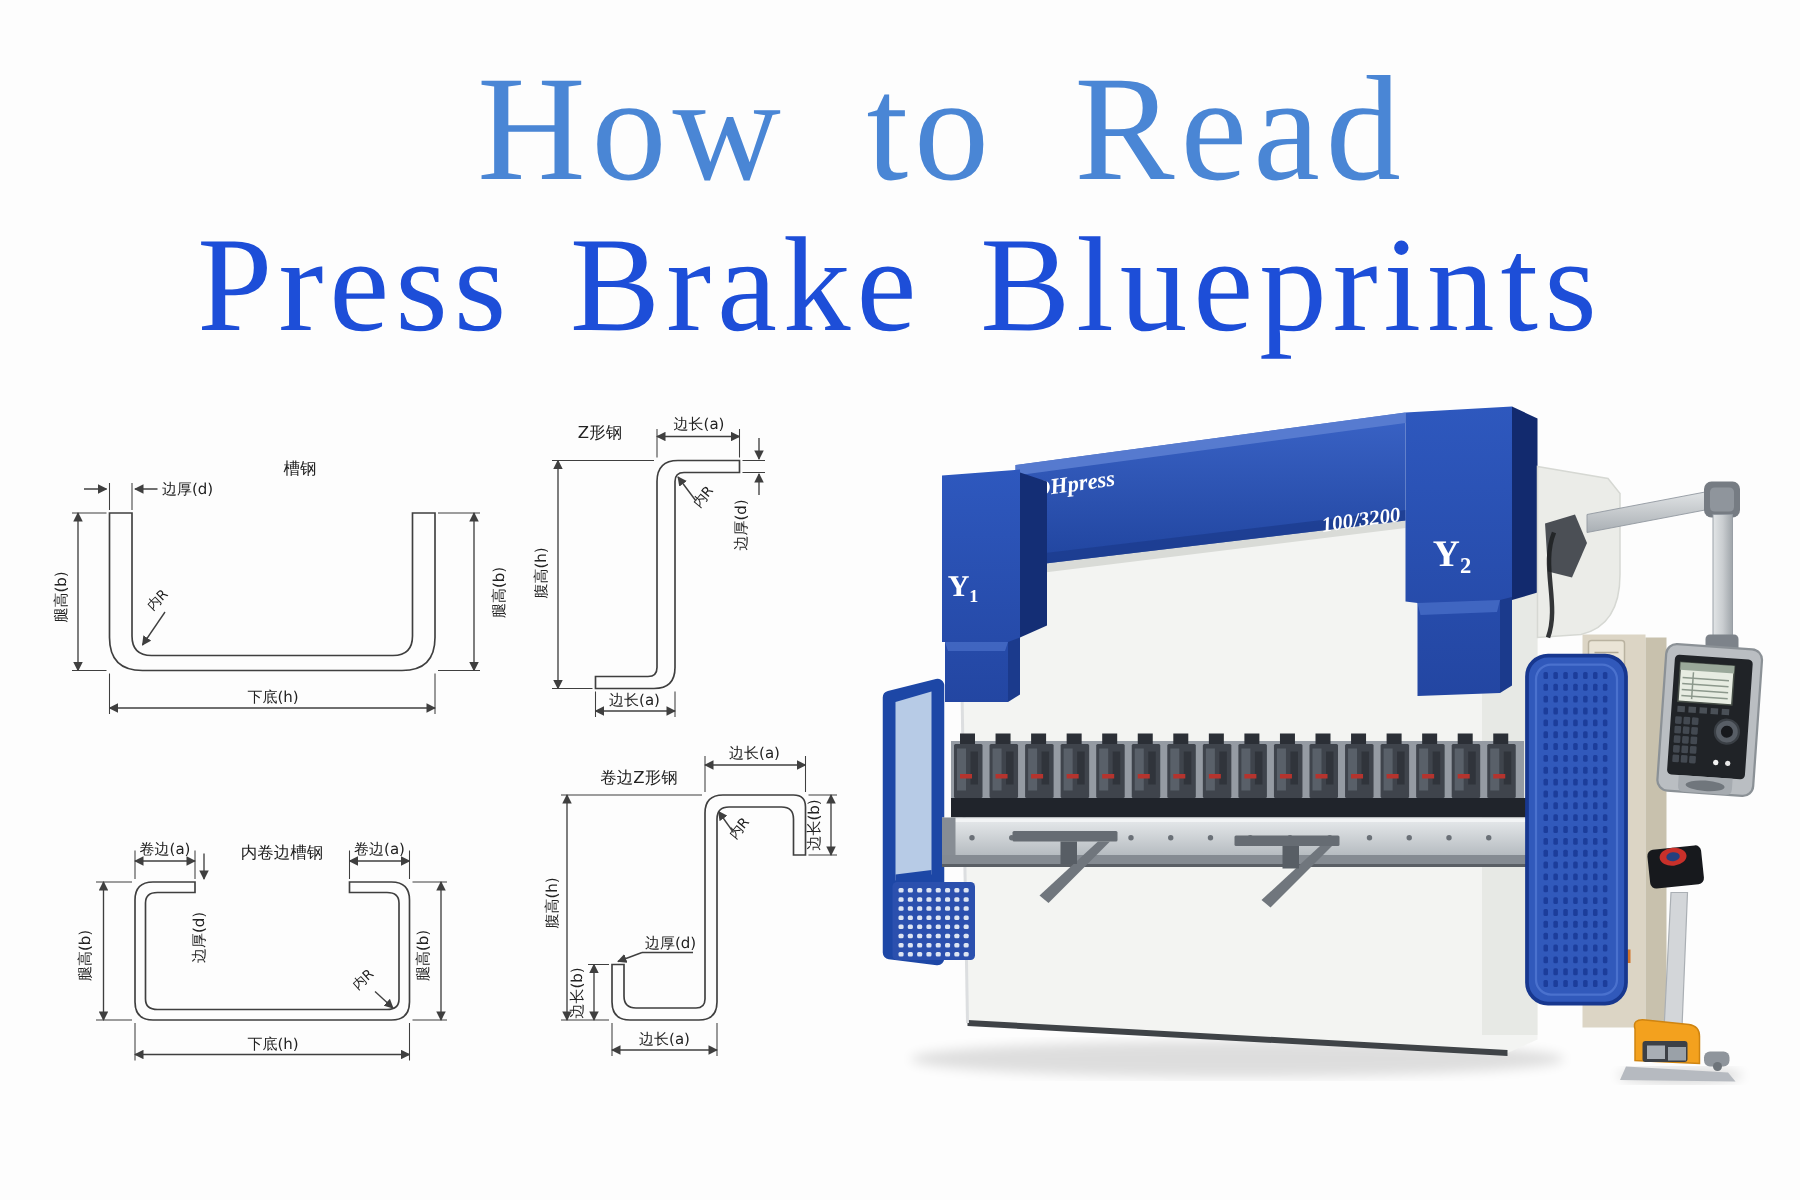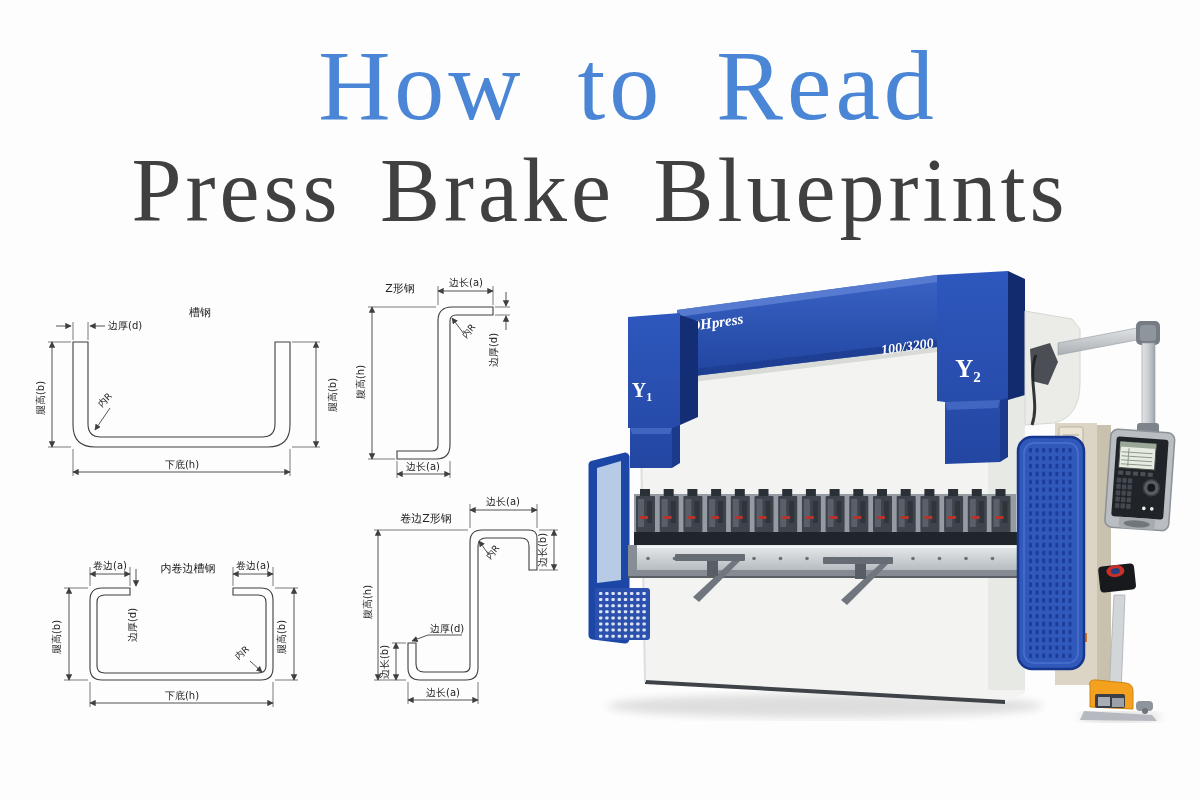--- a/index.html
+++ b/index.html
@@ -18,21 +18,21 @@
   .outline{fill:none;stroke:#3f3f3f;stroke-width:1.1;}
   .dim{stroke:#3f3f3f;stroke-width:0.9;fill:none;}
   .ext{stroke:#3f3f3f;stroke-width:0.7;fill:none;}
   .mtext{font-family:"Liberation Serif","DejaVu Serif",serif;fill:#fff;font-weight:bold;}
   .mitalic{font-style:italic;}
 </style>
 </head>
 <body>
 
 <div id="title1" class="title-line" style="color: rgb(74, 134, 213); padding-left: 28px;">How to Read</div>
-<div id="title2" class="title-line" style="color: #404040;">Press Brake Blueprints</div>
+<div id="title2" class="title-line" style="color: #1d4ed8;">Press Brake Blueprints</div>
 
 <svg class="abs" style="left:22px;top:300px" width="325" height="185" viewBox="0 0 325 185">
   <defs>
     <marker id="arr" viewBox="0 0 10 10" refX="9" refY="5" markerWidth="7" markerHeight="7" orient="auto-start-reverse">
         <path d="M0,0 L10,5 L0,10 z" fill="#3f3f3f"></path>
       </marker>
   </defs>
   <text class="dtitle" x="178" y="16" text-anchor="middle">槽钢</text>
   <path class="outline" d="M51,42 L51,125 Q51,147 73,147 L246,147 Q268,147 268,125 L268,42 L253,42 L253,124 Q253,137 240,137 L79,137 Q66,137 66,124 L66,42 Z"></path>
 

